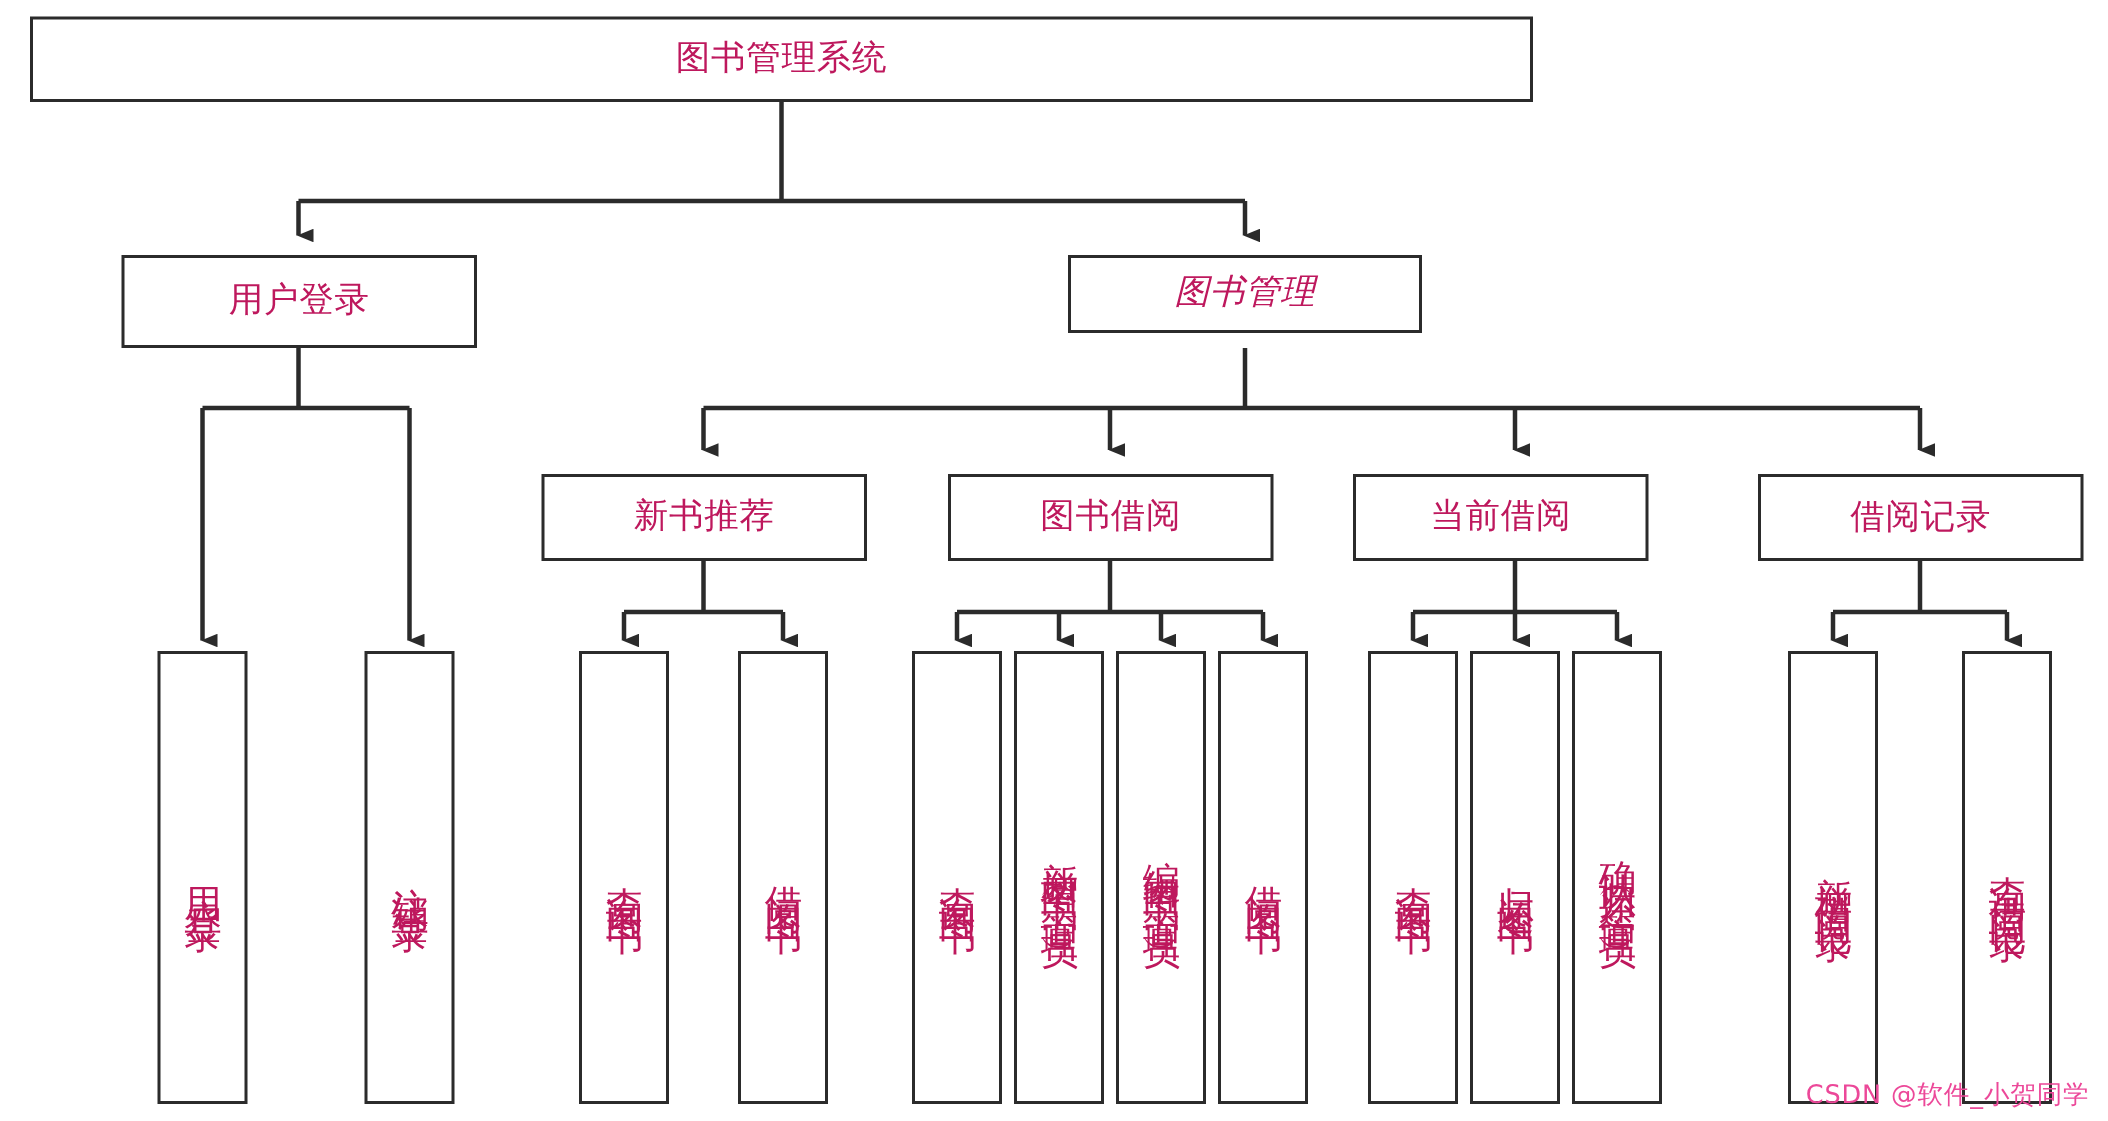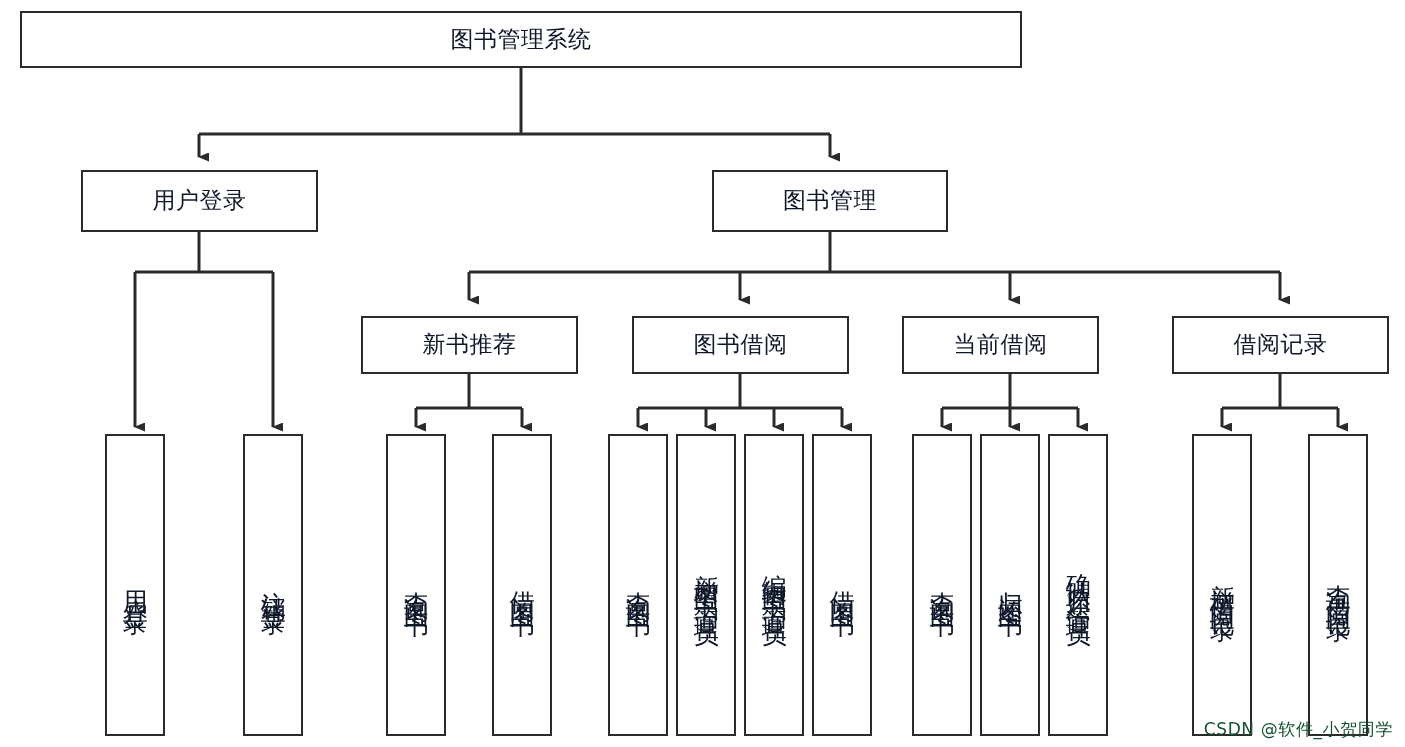--- a/index.html
+++ b/index.html
@@ -30,21 +30,21 @@
     display:flex;
     align-items:center;
     justify-content:center;
     z-index:2;
   }
   .node .label{
     display:block;
     text-align:center;
     line-height:1.18;
     letter-spacing:0.5px;
-    color:#0f172a;
+    color:#be185d;
   }
   
   .node.horiz .label{
     font-size:23px;
     white-space:nowrap;
   }
   .node.root .label{ font-size:23px; }
   
   .node.vert{
     padding:4px 0;
@@ -56,21 +56,21 @@
     line-height:1.02;
     letter-spacing:7px;
     white-space:nowrap;
     max-height:100%;
   }
   #watermark{
     position:absolute;
     right:12px;
     bottom:6px;
     font-size:17px;
-    color:#14532d;
+    color:#ec4899;
     letter-spacing:0.6px;
     white-space:nowrap;
     z-index:5;
     font-family:"DejaVu Sans","Liberation Sans",sans-serif;
   }
 </style>
 </head>
 <body>
 
 <div id="diagram-root">
@@ -129,21 +129,21 @@
   </svg>
 
   <div class="node horiz root" style="left:20px; top:11px; width:1002px; height:57px;">
     <span class="label">图书管理系统</span>
   </div>
 
   <div class="node horiz" style="left:81px; top:170px; width:237px; height:62px;">
     <span class="label">用户登录</span>
   </div>
 
-  <div class="node horiz" style="left:712px; top:170px; width:236px; height:62px;">
+  <div class="node horiz" style="left:712px; top:170px; width:236px; height:52px;font-style:italic;">
     <span class="label">图书管理</span>
   </div>
 
   <div class="node horiz" style="left:632px; top:316px; width:217px; height:58px;">
     <span class="label">图书借阅</span>
   </div>
 
   <div class="node horiz" style="left:361px; top:316px; width:217px; height:58px;">
     <span class="label">新书推荐</span>
   </div>

